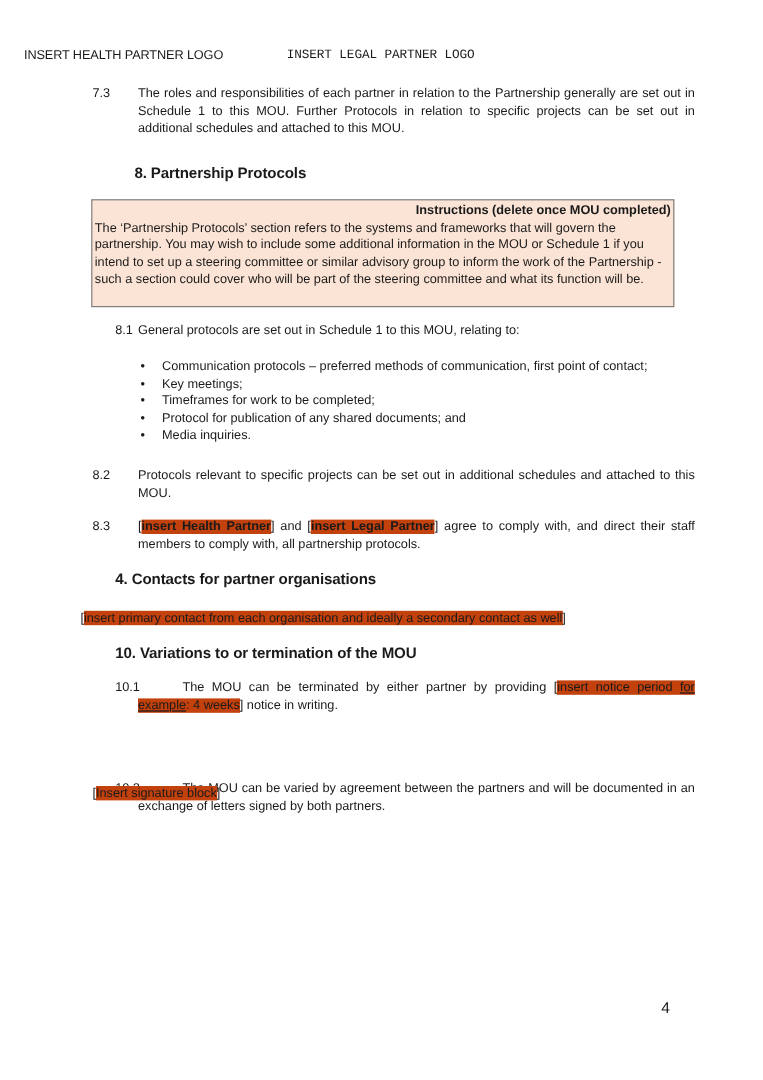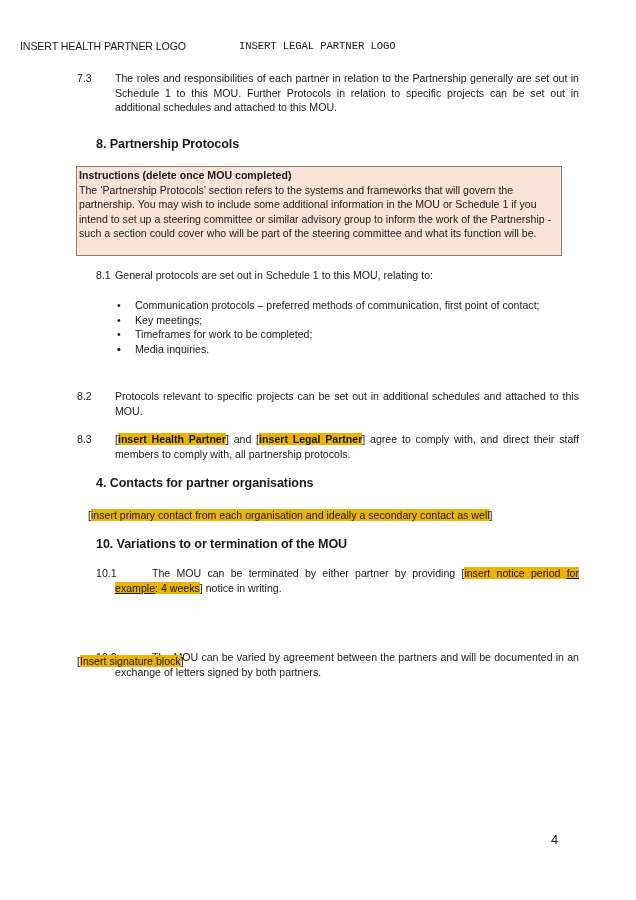--- a/index.html
+++ b/index.html
@@ -7,68 +7,68 @@
     font-family:"Liberation Sans", sans-serif; color:#1a1a1a; font-size:10.6px; }
   .abs { position:absolute; }
   .hdr { top:40px; font-size:10.6px; letter-spacing:-0.1px; }
   .para { position:absolute; left:96px; width:464px; line-height:14.6px; text-align:justify; }
   .num { display:inline-block; width:19px; }
   .cont { padding-left:19px; text-indent:-19px; }
   h2 { margin:0; position:absolute; font-size:12.6px; font-weight:bold; letter-spacing:-0.1px; }
   .box { position:absolute; left:76px; top:166px; width:486px; height:90px;
     background:#fbe4d5; border:1px solid #7f7f7f; box-sizing:border-box;
     padding:1px 2px; line-height:14.6px; font-size:10.6px; }
-  .box-title { text-align:left; font-weight:bold; }
+  .box-title { text-align:right; font-weight:bold; }
   ul { position:absolute; left:117px; top:298px; margin:0; padding:0; list-style:none; line-height:14.6px; }
   ul li { position:relative; padding-left:18px; }
   ul li .bullet { position:absolute; left:0; top:0; }
-  .hl { background:#eab308; }
+  .hl { background:#c2410c; }
   .b { font-weight:bold; }
   .u { text-decoration:underline; }
 </style>
 </head>
 <body>
 
 <div class="abs hdr" style="left:20px;">INSERT HEALTH PARTNER LOGO</div>
 <div class="abs hdr" style="left:239px;font-family:Liberation Mono, monospace;">INSERT LEGAL PARTNER LOGO</div>
 
 <div class="para cont" style="top:71px;">
   <span class="num">7.3</span><span>The roles and responsibilities of each partner in relation to the Partnership generally are set out in Schedule 1 to this MOU. Further Protocols in relation to specific projects can be set out in additional schedules and attached to this MOU.</span>
 </div>
 
-<h2 style="left:96px; top:137px;">8.  Partnership Protocols</h2>
+<h2 style="left:112px; top:137px;">8.  Partnership Protocols</h2>
 
 <div class="box">
   <div class="box-title">Instructions (delete once MOU completed)</div>
   <div>The ‘Partnership Protocols’ section refers to the systems and frameworks that will govern the partnership. You may wish to include some additional information in the MOU or Schedule 1 if you intend to set up a steering committee or similar advisory group to inform the work of the Partnership - such a section could cover who will be part of the steering committee and what its function will be.</div>
 </div>
 
 <div class="para" style="top:268px;">
   <span class="num">8.1</span><span>General protocols are set out in Schedule 1 to this MOU, relating to:</span>
 </div>
 
 <ul>
   <li><span class="bullet">•</span><span>Communication protocols – preferred methods of communication, first point of contact;</span></li>
   <li><span class="bullet">•</span><span>Key meetings;</span></li>
   <li><span class="bullet">•</span><span>Timeframes for work to be completed;</span></li>
-  <li><span class="bullet">•</span></li>
+  <li><span class="bullet">•</span><span>Protocol for publication of any shared documents; and</span></li>
   <li><span class="bullet">•</span><span>Media inquiries.</span></li>
 </ul>
 
 <div class="para cont" style="top:389px;">
   <span class="num">8.2</span><span>Protocols relevant to specific projects can be set out in additional schedules and attached to this MOU.</span>
 </div>
 
 <div class="para cont" style="top:432px;">
   <span class="num">8.3</span>[<span class="hl b">insert Health Partner</span><span>] and [</span><span class="hl b">insert Legal Partner</span><span>] agree to comply with, and direct their staff members to comply with, all partnership protocols.</span>
 </div>
 
 <h2 style="left:96px; top:476px;">4.  Contacts for partner organisations</h2>
 
-<div class="abs" style="left:88px; top:508px; line-height:14.6px;">[<span class="hl">insert primary contact from each organisation and ideally a secondary contact as well</span>]</div>
+<div class="abs" style="left:67px; top:508px; line-height:14.6px;">[<span class="hl">insert primary contact from each organisation and ideally a secondary contact as well</span>]</div>
 
 <h2 style="left:96px; top:537px;">10. Variations to or termination of the MOU</h2>
 
 <div class="para" style="top:566px; padding-left:19px; text-indent:-19px; text-align:justify;">
   <span style="display:inline-block; width:56px; text-indent:0;">10.1</span><span>The MOU can be terminated by either partner by providing [</span><span class="hl"><span>insert notice period </span><span class="u">for</span> <span class="u">example</span><span>: 4 weeks</span></span><span>] notice in writing.</span>
 </div>
 
 <div class="para" style="top:610px; padding-left:19px; text-indent:-19px; text-align:justify;margin-top:40px;">
   <span style="display:inline-block; width:56px; text-indent:0;">10.2</span><span>The MOU can be varied by agreement between the partners and will be documented in an exchange of letters signed by both partners.</span>
 </div>

